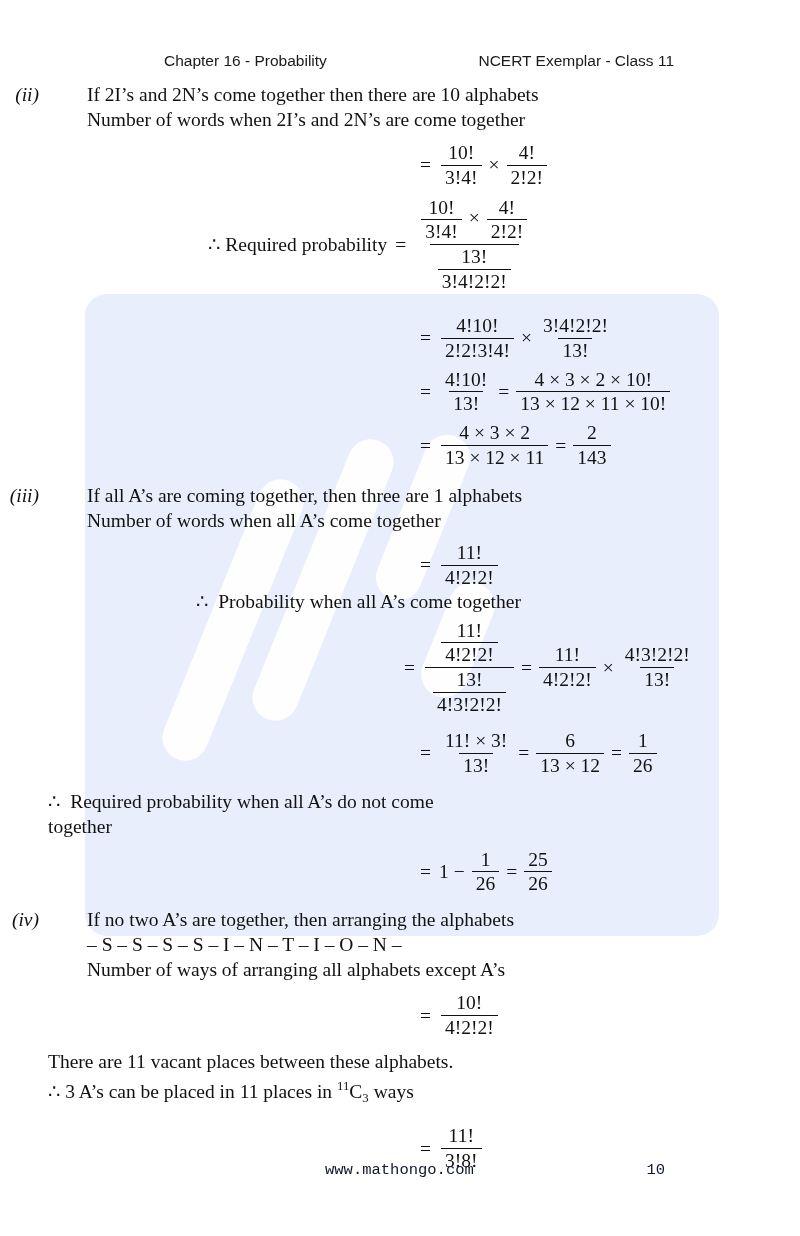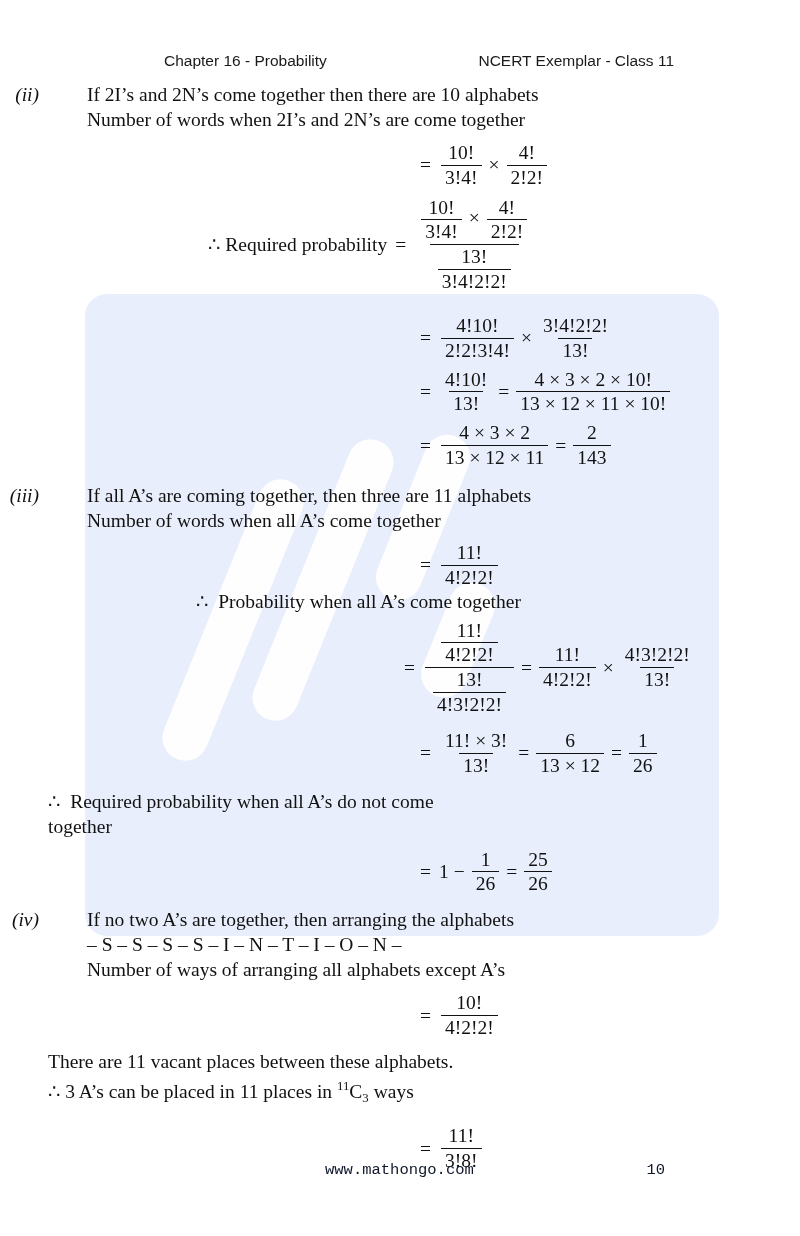--- a/index.html
+++ b/index.html
@@ -222,21 +222,21 @@
       <span class="op">=</span>
       <span class="frac">
         <span class="num">2</span>
         <span class="den">143</span>
       </span>
     </div>
 
     <div class="item" style="margin-top:14px">
       <div class="item-num">(iii)</div>
       <div class="item-body">
-        <div class="ln">If all A’s are coming together, then three are 11 alphabets</div>
+        <div class="ln">If all A’s are coming together, then three are 1 alphabets</div>
         <div class="ln">Number of words when all A’s come together</div>
       </div>
     </div>
 
     <div class="eq center" style="margin-top:9px">
       <span class="op eq-sign">=</span>
       <span class="frac">
         <span class="num">11!</span>
         <span class="den">4!2!2!</span>
       </span>

